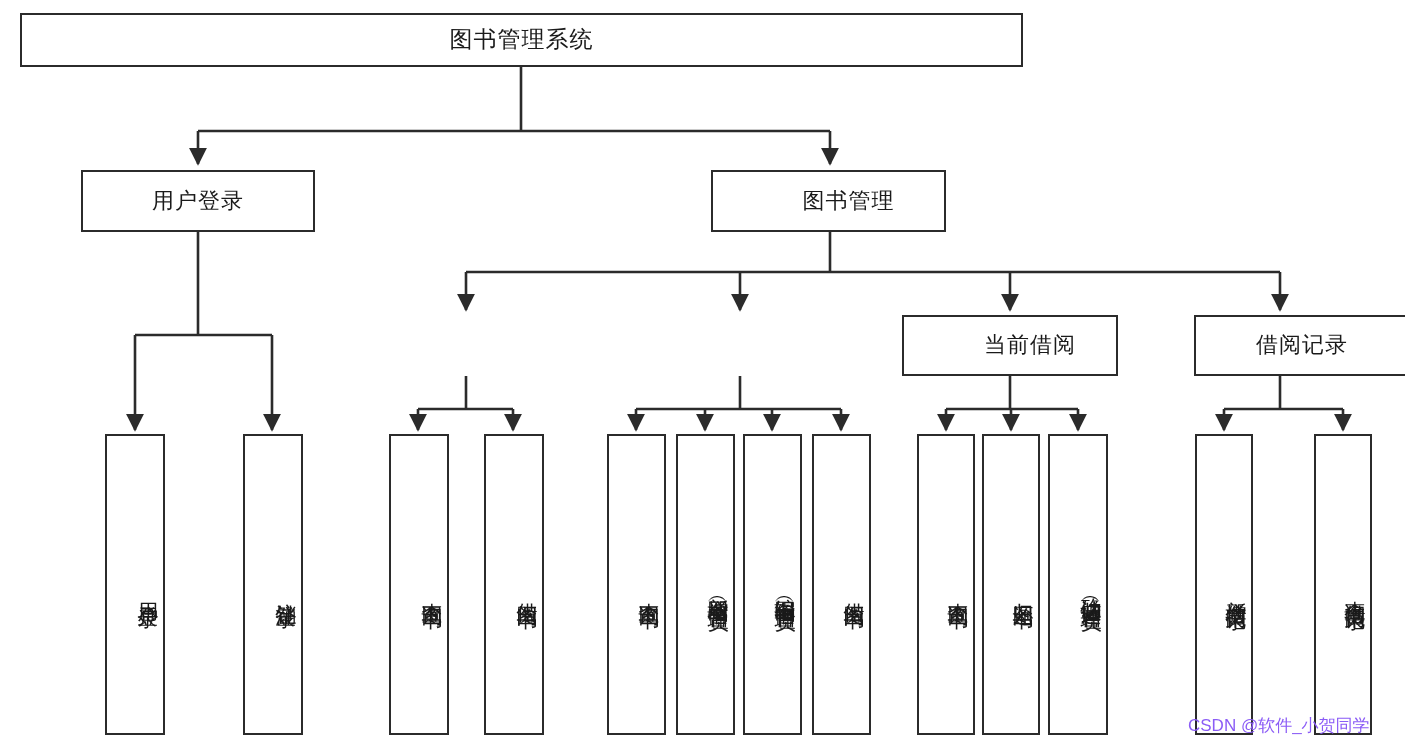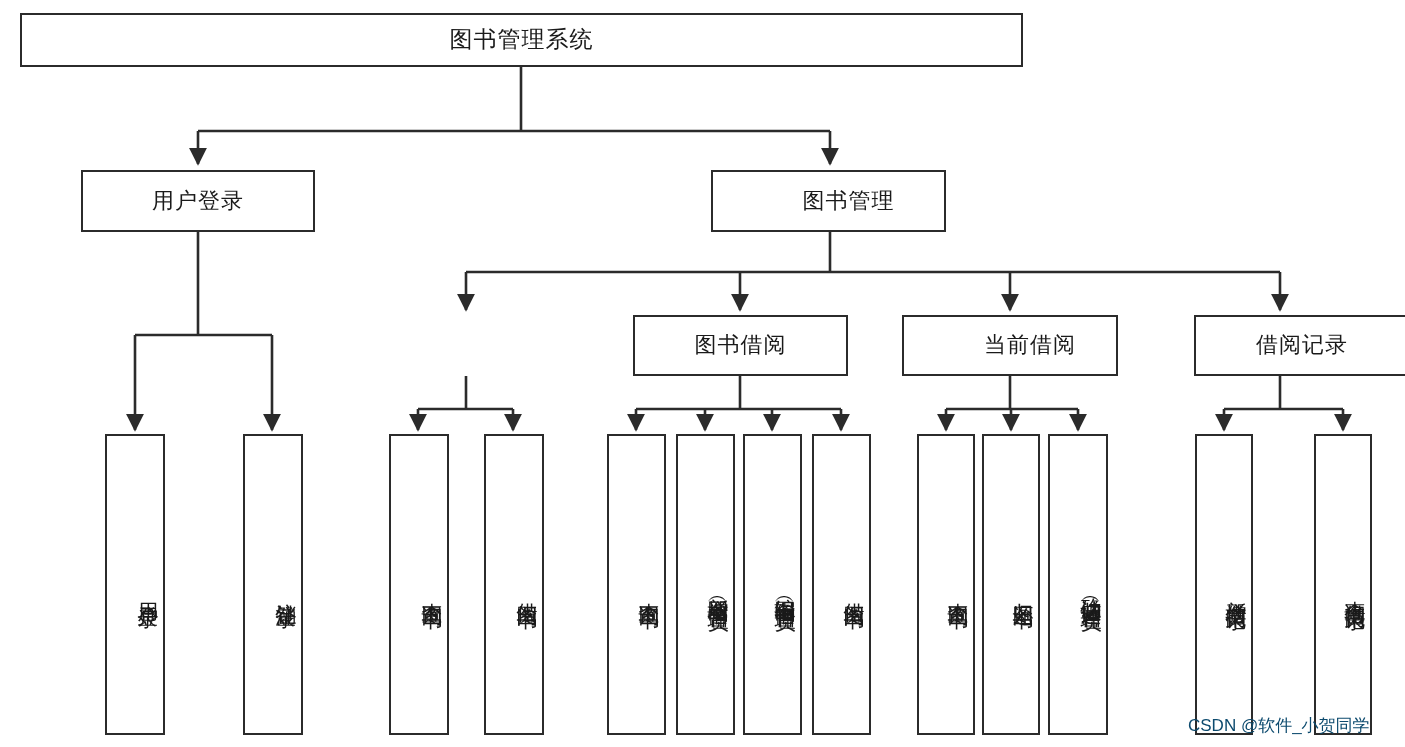--- a/index.html
+++ b/index.html
@@ -52,21 +52,21 @@
     justify-content: center;
   }
   .node.root {
     font-size: 23px;
   }
   .watermark {
     position: absolute;
     left: 1188px;
     top: 714px;
     font-size: 17px;
-    color: #0c4a6e;
+    color: #8b5cf6;
     white-space: nowrap;
     z-index: 3;
     font-family: "Liberation Sans", "DejaVu Sans", sans-serif;
     text-align: center;
   }
 </style>
 </head>
 <body>
 
 <div id="canvas">
@@ -125,23 +125,20 @@
     <span>图书管理系统</span>
   </div>
 
   <div class="node horiz" style="left:81px; top:170px; width:234px; height:62px;">
     <span>用户登录</span>
   </div>
   <div class="node horiz" style="left:711px; top:170px; width:235px; height:62px;padding-left:40px;">
     <span>图书管理</span>
   </div>
 
-  <div class="node horiz" style="left:633px; top:315px; width:215px; height:61px;">
-    <span>图书借阅</span>
-  </div>
   <div class="node horiz" style="left:902px; top:315px; width:216px; height:61px;padding-left:40px;">
     <span>当前借阅</span>
   </div>
   <div class="node horiz" style="left:1172px; top:315px; width:216px; height:61px;margin-left:22px;">
     <span>借阅记录</span>
   </div>
 
   <div class="node vert" style="left:105px; top:434px; width:60px; height:301px;">
     <span>用户登录</span>
   </div>

